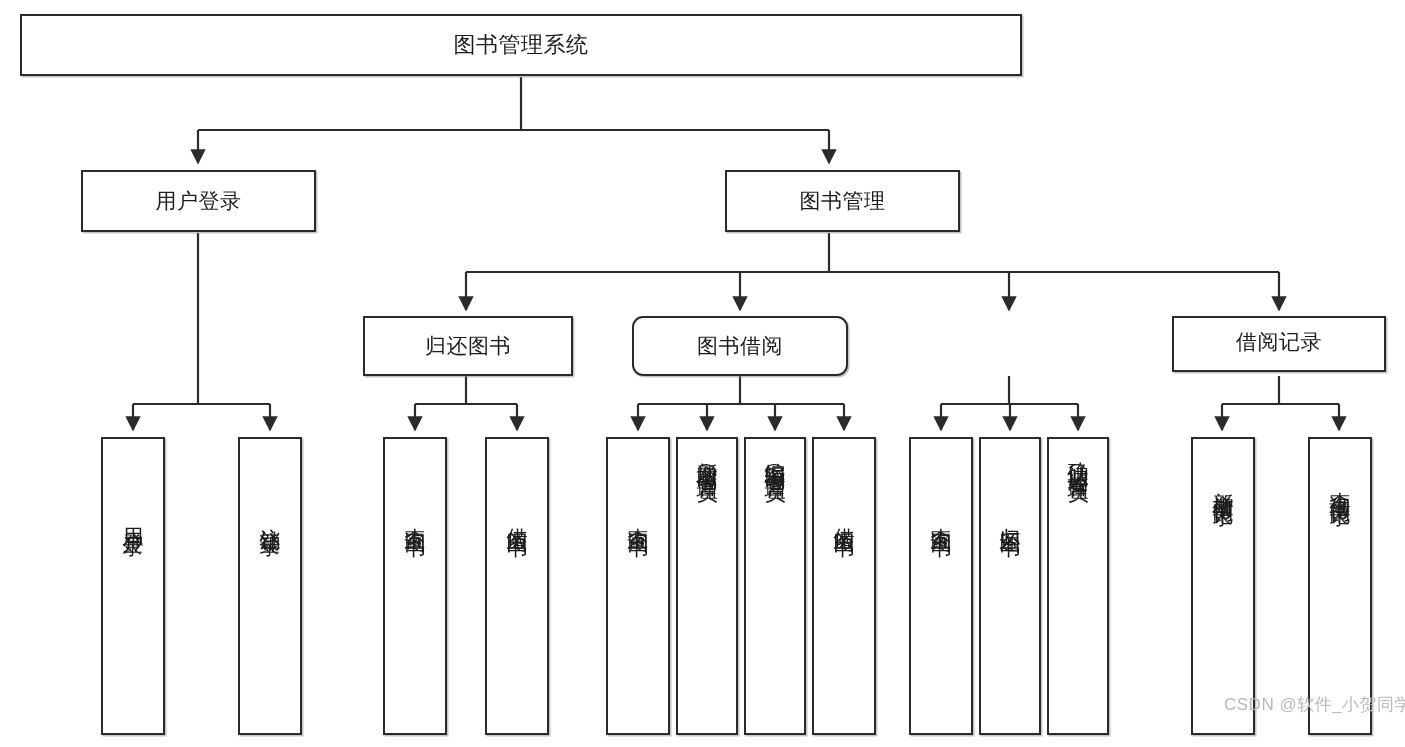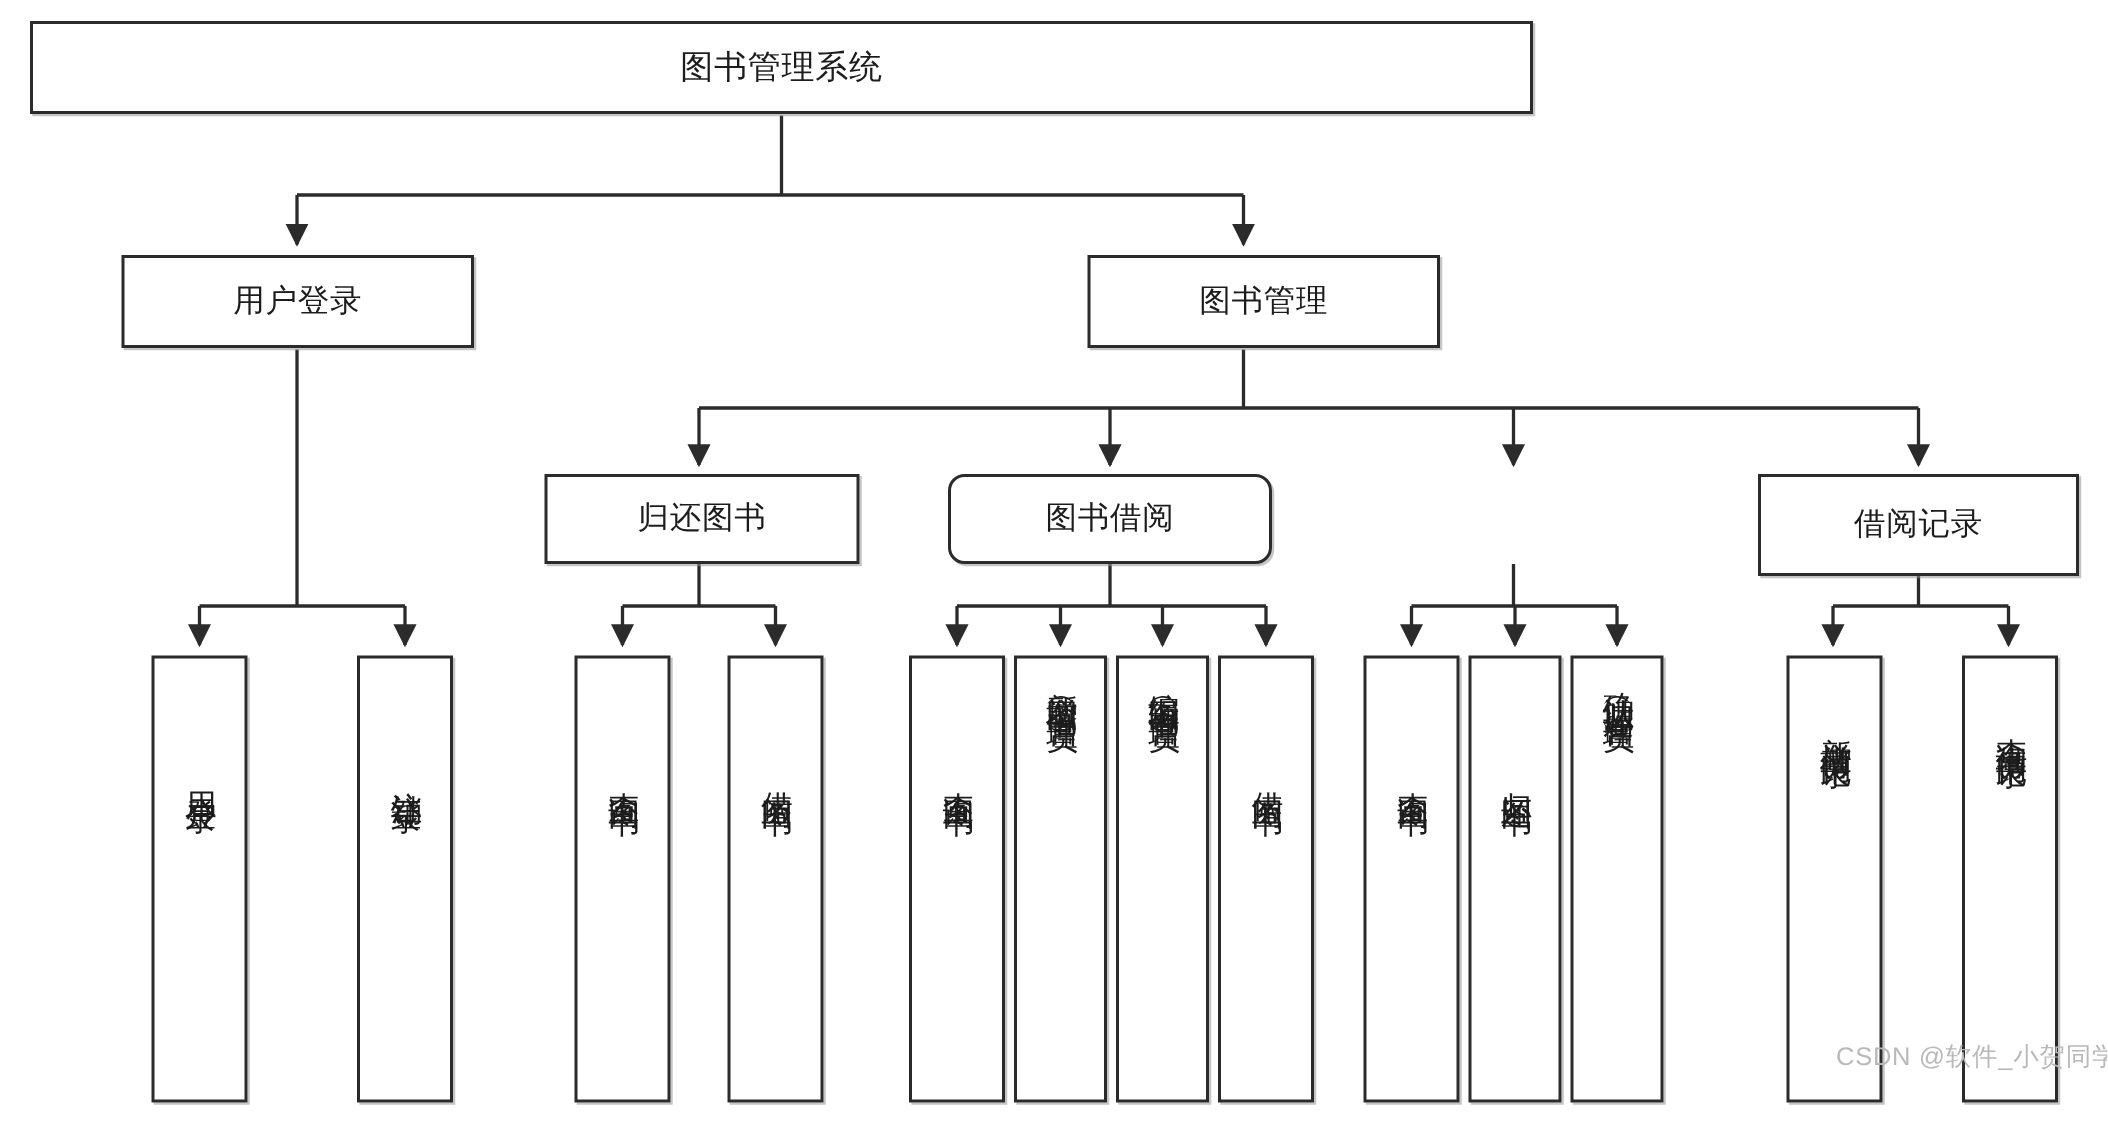--- a/index.html
+++ b/index.html
@@ -136,21 +136,21 @@
   <div class="node horiz" style="left:725px; top:170px; width:235px; height:62px;">
     <span class="label">图书管理</span>
   </div>
 
   <div class="node horiz" style="left:363px; top:316px; width:210px; height:60px;">
     <span class="label">归还图书</span>
   </div>
   <div class="node horiz" style="left:632px; top:316px; width:216px; height:60px;border-radius:11px;">
     <span class="label">图书借阅</span>
   </div>
-  <div class="node horiz" style="left:1172px; top:316px; width:214px; height:68px;">
+  <div class="node horiz" style="left:1172px; top:316px; width:214px; height:56px;font-family:Liberation Mono, monospace;">
     <span class="label">借阅记录</span>
   </div>
 
   <div class="node vert" style="left:101px; top:437px; width:64px; height:298px; padding-top:72px;">
     <span class="label">用户登录</span>
   </div>
   <div class="node vert" style="left:238px; top:437px; width:64px; height:298px; padding-top:72px;">
     <span class="label">注销登录</span>
   </div>
 

